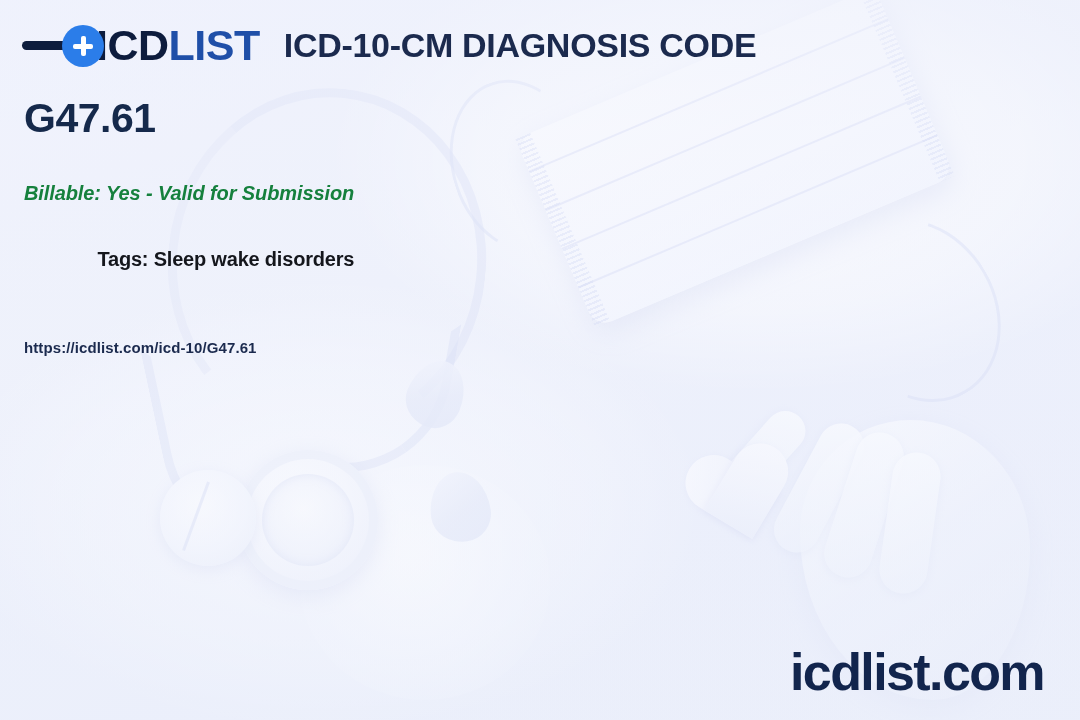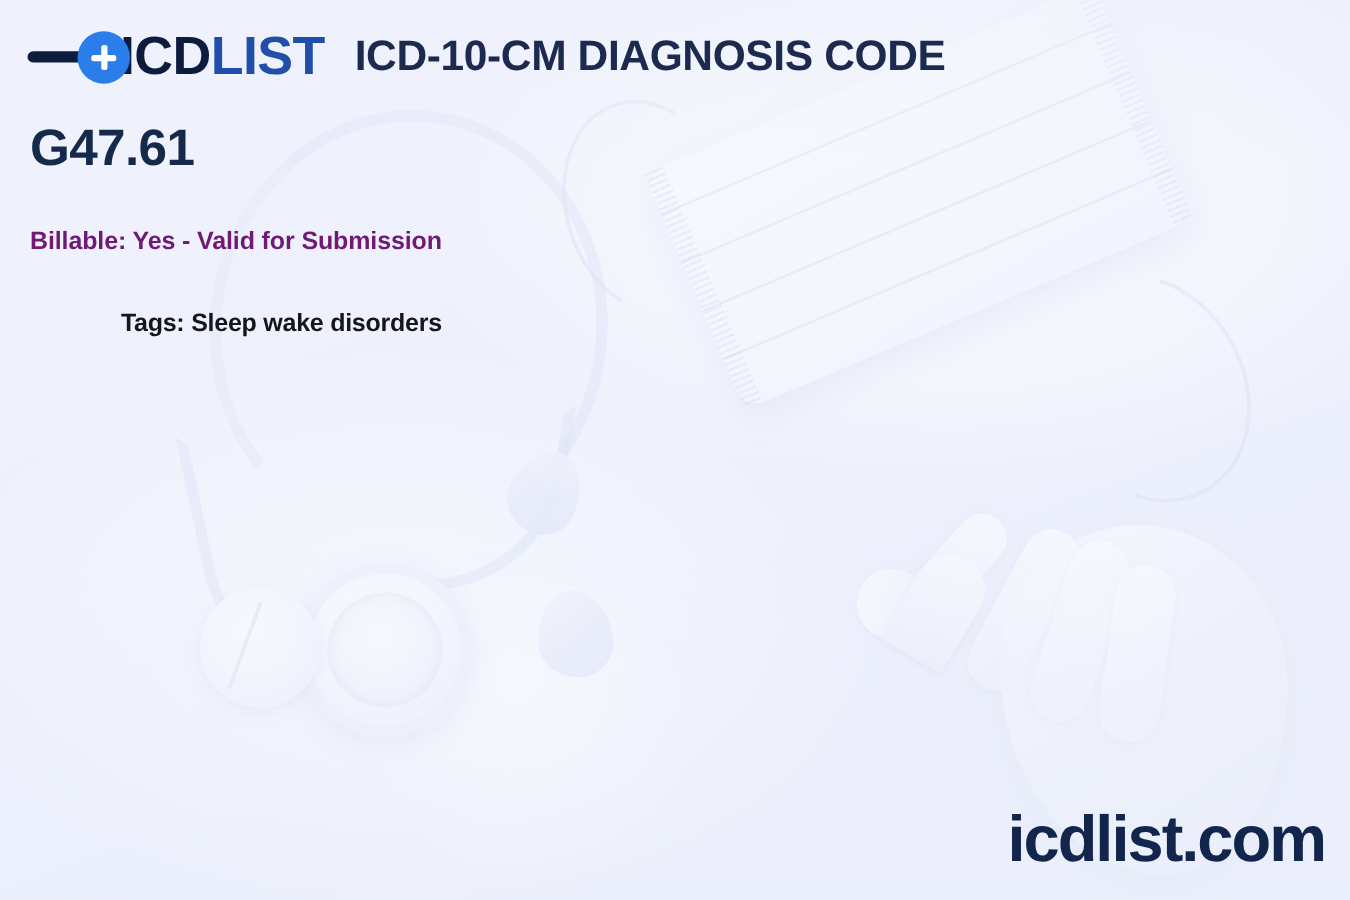--- a/index.html
+++ b/index.html
@@ -335,44 +335,45 @@
     font-size: 22px;
     font-weight: bold;
     color: #14161c;
     letter-spacing: -0.2px;
     line-height: 1.25;
     margin: 8px 0 0 0;
   }
   .billable {
     font-size: 20px;
     font-weight: bold;
-    color: #701a75;
+    color: #15803d;
     letter-spacing: -0.1px;
     margin: 41px 0 0 0;
+    font-style: italic;
   }
   .tags {
     font-size: 20px;
     font-weight: bold;
     color: #14161c;
     letter-spacing: -0.2px;
     margin: 43px 0 0 0;
     text-align: right;
   }
   .permalink {
     font-size: 15px;
     font-weight: bold;
     color: #1b2a4e;
     letter-spacing: 0.1px;
     margin: 68px 0 0 0;
   }
 
   
   .watermark {
     position: absolute;
-    right: 20px;
+    right: 36px;
     bottom: 22px;
     font-size: 52px;
     font-weight: bold;
     color: #12254d;
     letter-spacing: -1.6px;
     line-height: 1;
   }
 </style>
 </head>
 <body>
@@ -420,18 +421,19 @@
         <span class="brand-plus"></span>
         <span class="brand-word"><span class="w-icd">ICD</span><span class="w-list">LIST</span></span>
       </div>
       <div class="header-title">ICD-10-CM DIAGNOSIS CODE</div>
     </div>
 
     <div class="code-block">
       <p class="code-value">G47.61</p>
       <p class="billable">Billable: Yes - Valid for Submission</p>
       <p class="tags">Tags: Sleep wake disorders</p>
+      <p class="permalink">https://icdlist.com/icd-10/G47.61</p>
     </div>
 
     <div class="watermark">icdlist.com</div>
 
   </div>
 </div>
 
 </body></html>

